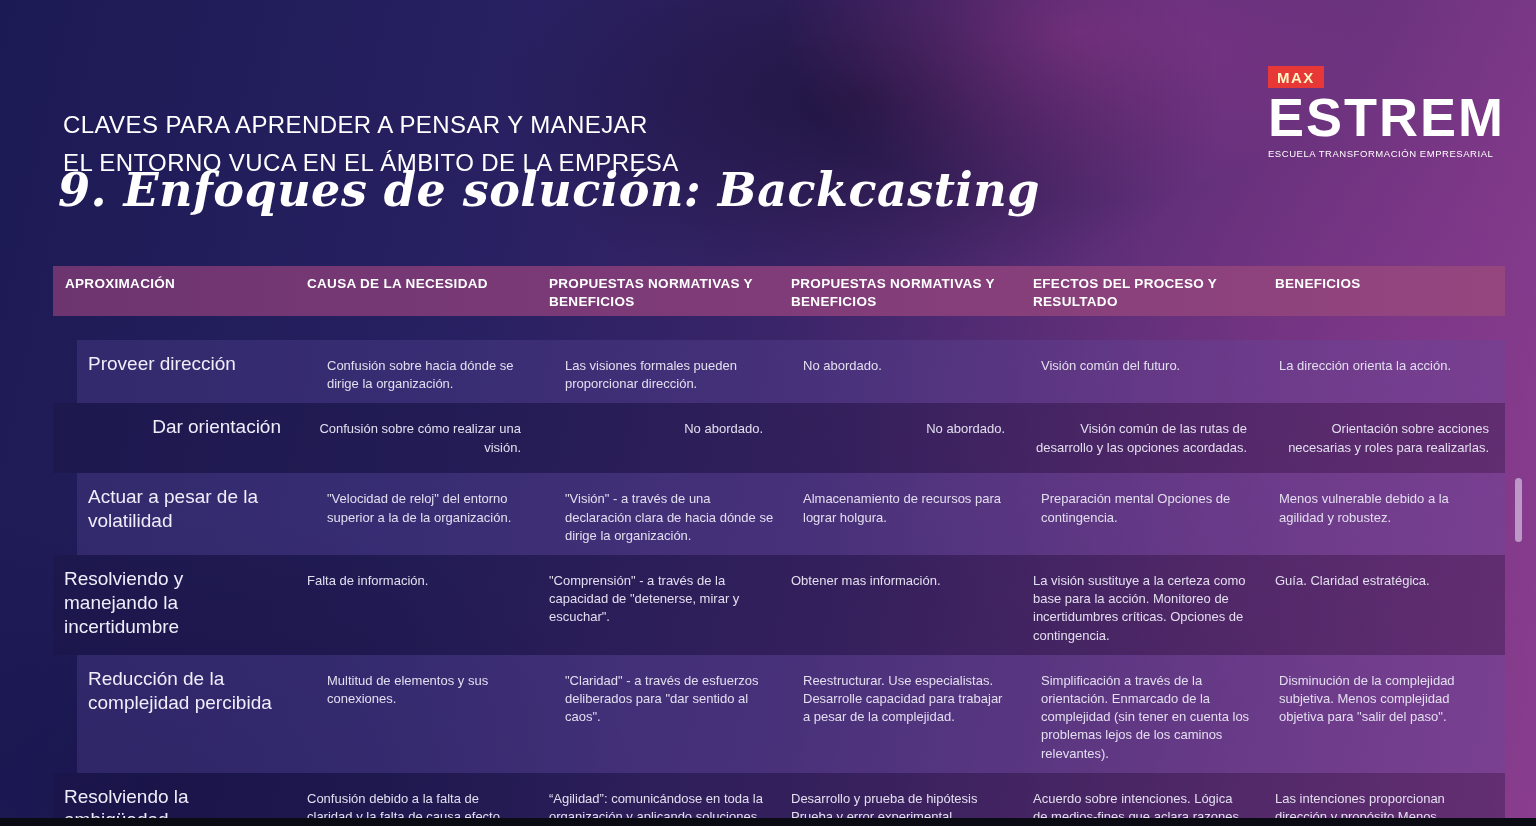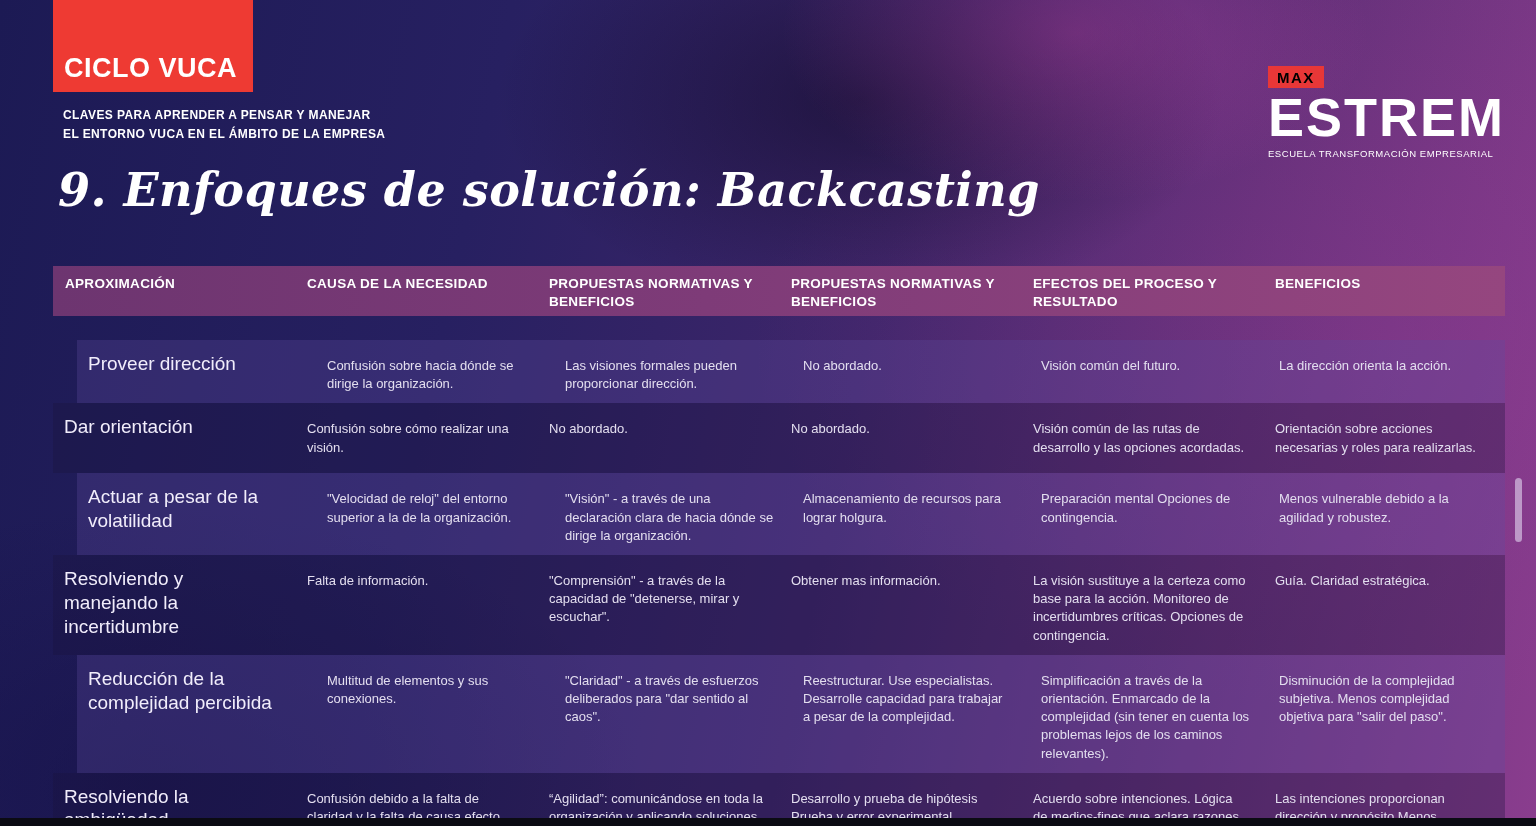--- a/index.html
+++ b/index.html
@@ -31,39 +31,39 @@
     display: flex; align-items: flex-end;
     padding: 0 10px 8px 11px;
   }
   .vuca-badge .badge-text {
     color: #ffffff; font-weight: 800; font-size: 27px; letter-spacing: 0.5px;
     white-space: nowrap;
   }
 
   .subtitle {
     position: absolute; left: 63px; top: 106px;
-    color: #ffffff; font-weight: 700; font-size: 12px; letter-spacing: 0.4px;
+    color: #ffffff; font-weight: 400; font-size: 24px; letter-spacing: 0.4px;
     line-height: 1.6;
   }
 
   .slide-title {
     position: absolute; left: 58px; top: 163px;
     font-family: "DejaVu Serif", serif;
     font-style: italic; font-weight: 700;
     font-size: 46px; color: #ffffff; letter-spacing: 0.5px;
     white-space: nowrap;
   }
 
   
   .logo {
     position: absolute; right: 31px; top: 66px;
     display: flex; flex-direction: column; align-items: flex-start;
   }
   .logo-max {
-    background: #e83737; color: #000000; font-weight: 800;
+    background: #e83737; color: #fef9c3; font-weight: 800;
     font-size: 15px; letter-spacing: 1.5px; padding: 3px 9px 2px 9px;
   }
   .logo-estrem {
     color: #ffffff; font-weight: 700; font-size: 54px; line-height: 1.0;
     letter-spacing: 2px; margin-top: 2px;
   }
   .logo-sub {
     color: #ffffff; font-size: 9.5px; font-weight: 400; letter-spacing: 0.55px;
     margin-top: 4px;
   }
@@ -84,21 +84,21 @@
     color: #ffffff; font-weight: 700; font-size: 13.5px; letter-spacing: 0.3px;
     line-height: 1.3;
     padding: 9px 16px 6px 12px;
   }
   .tbody { margin-top: 24px; }
   .t-row { align-items: stretch; }
   .t-row.odd  { background: rgba(96, 76, 160, 0.30); margin-left: 24px; }
   .t-row.even { background: rgba(24, 18, 58, 0.32); }
 
   .t-row:nth-child(1) { min-height: 62px; }
-  .t-row:nth-child(2) { min-height: 70px; }
+  .t-row:nth-child(2) { min-height: 70px; text-align: right; }
   .t-row:nth-child(3) { min-height: 64px; }
   .t-row:nth-child(4) { min-height: 92px; }
   .t-row:nth-child(5) { min-height: 92px; }
   .t-row:nth-child(6) { min-height: 84px; }
 
   .row-label {
     color: #f1edfb; font-size: 19px; font-weight: 400; line-height: 1.25;
     padding: 12px 14px 10px 11px;
   }
   .td {
@@ -111,23 +111,20 @@
     position: absolute; right: 14px; top: 478px;
     width: 7px; height: 64px; border-radius: 4px;
     background: rgba(235, 230, 250, 0.55);
   }
 </style>
 </head>
 <body>
 
 <div class="slide">
 
-  <div class="vuca-badge">
-    <div class="badge-text">CICLO VUCA</div>
-  </div>
 
   <div class="subtitle">
     <div>CLAVES PARA APRENDER A PENSAR Y MANEJAR</div>
     <div>EL ENTORNO VUCA EN EL ÁMBITO DE LA EMPRESA</div>
   </div>
 
   <h1 class="slide-title">9. Enfoques de solución: Backcasting</h1>
 
   <div class="logo">
     <div class="logo-max">MAX</div>

